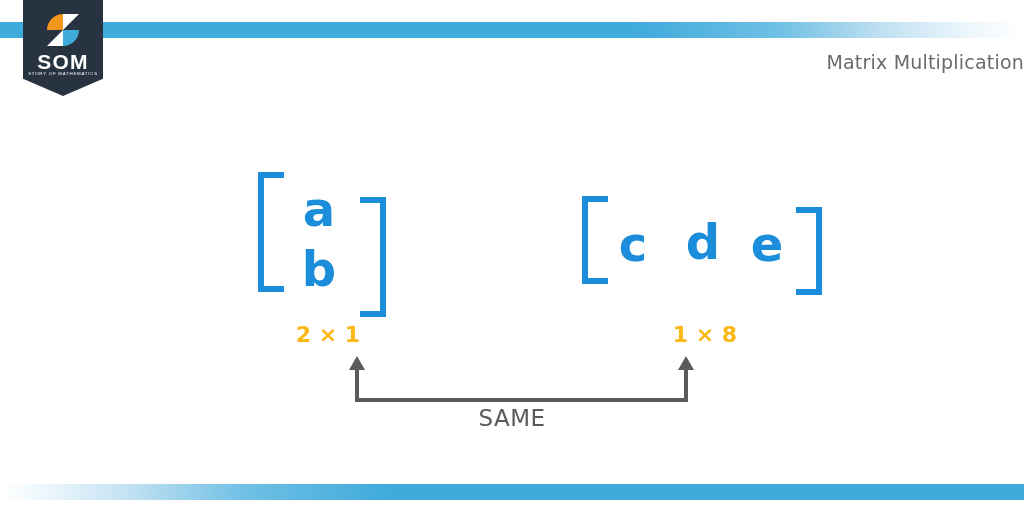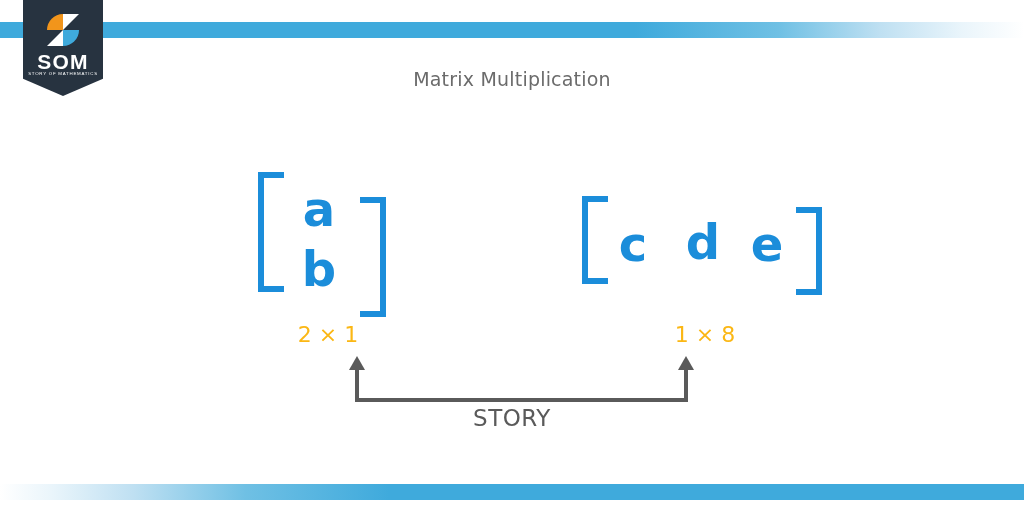--- a/index.html
+++ b/index.html
@@ -85,23 +85,23 @@
     color: #ffffff;
     font-size: 4.4px;
     letter-spacing: 0.75px;
     font-family: "Liberation Sans", sans-serif;
   }
 
   
   .title {
     position: absolute;
     left: 0;
-    top: 68px;
-    width: 1024px;
-    text-align: center;
+    top: 51px;
+    width: 1024px;
+    text-align: right;
     color: #6b6b6b;
     font-size: 19px;
     font-family: "DejaVu Sans", sans-serif;
     letter-spacing: 0.2px;
   }
 
   
   .bracket {
     position: absolute;
     border: 6px solid #1B8DDA;
@@ -117,21 +117,21 @@
     font-family: "DejaVu Sans", sans-serif;
     line-height: 1;
     text-align: center;
   }
 
   
   .dim {
     position: absolute;
     color: #FBB714;
     font-size: 22px;
-    font-weight: normal;
+    font-weight: bold;
     font-family: "DejaVu Sans", sans-serif;
     text-align: center;
     white-space: nowrap;
   }
 
   
   .connector { position: absolute; left: 340px; top: 352px; }
 
   .same-label {
     position: absolute;
@@ -198,15 +198,15 @@
     <svg width="370" height="70" viewBox="0 0 370 70" aria-hidden="true">
 
       <path d="M17 14 L17 48 L346 48 L346 14" fill="none" stroke="#5a5a5a" stroke-width="4"></path>
 
       <polygon points="17,4 9,18 25,18" fill="#5a5a5a"></polygon>
 
       <polygon points="346,4 338,18 354,18" fill="#5a5a5a"></polygon>
     </svg>
   </div>
 
-  <div class="same-label">STORY</div>
+  <div class="same-label">SAME</div>
 
 </div>
 
 </body></html>

